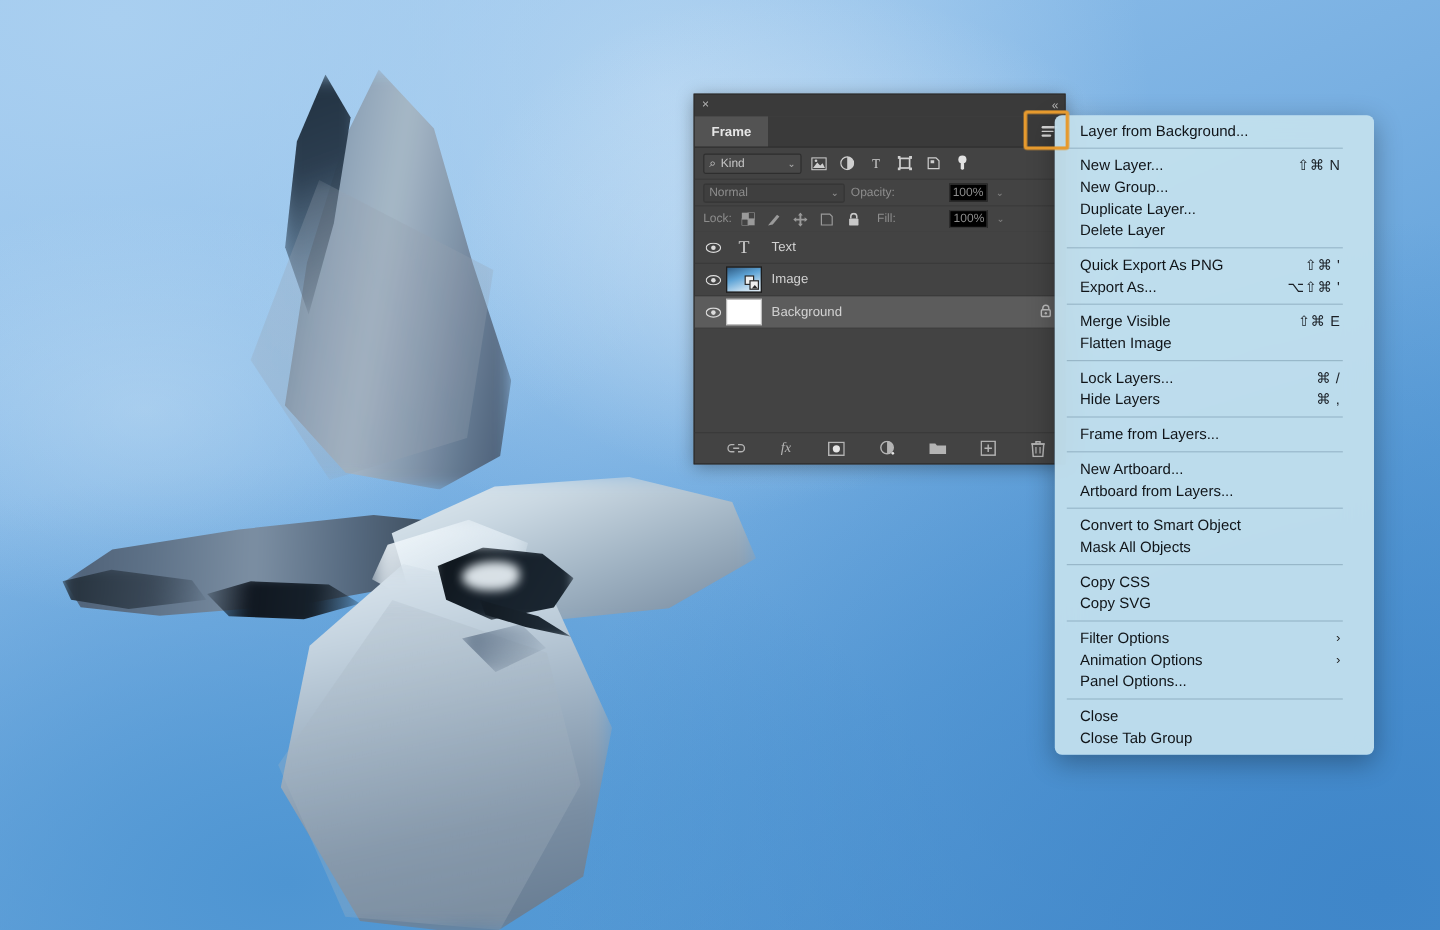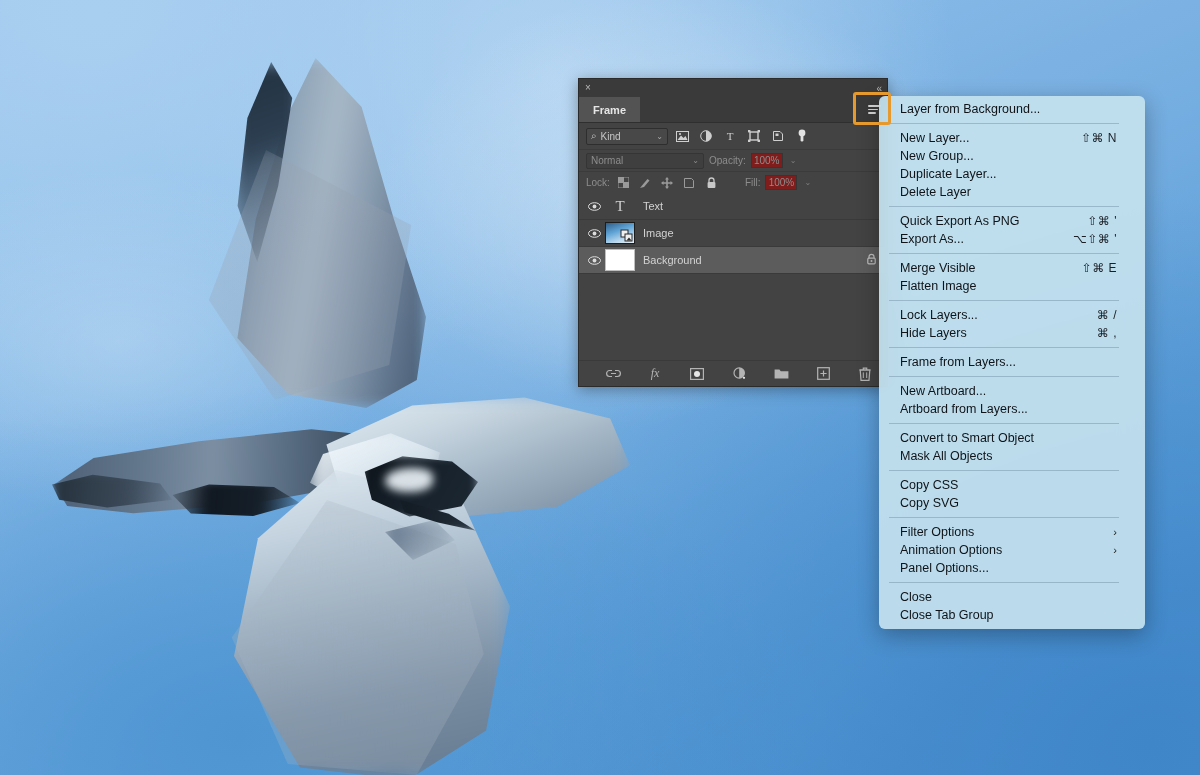--- a/index.html
+++ b/index.html
@@ -204,23 +204,23 @@
     border-top: 1px solid #3b3b3b;
     color: #8d8d8d; font-size: 10px;
   }
   .blend-select {
     width: 118px; height: 16px; background: #3f3f3f; border: 1px solid #353535;
     border-radius: 2px; display: flex; align-items: center; padding: 0 4px;
     color: #8d8d8d; font-size: 10px;
   }
   .blend-select .chev { margin-left: auto; font-size: 8px; }
   .num-box {
-    width: 32px; height: 15px; background: #7f1d1d; border: 1px solid #353535;
+    width: 32px; height: 15px; background: #000000; border: 1px solid #353535;
     display: flex; align-items: center; justify-content: center;
-    font-size: 10px; color: #8d8d8d;
+    font-size: 10px; color: #8d8d8d; margin-left: 40px;
   }
   .mini-chev { font-size: 8px; color: #7e7e7e; margin-left: 2px; }
   .lock-ico { width: 17px; height: 16px; display: flex; align-items: center; justify-content: center; color: #9a9a9a; }
 
   .layer-list { background: #434343; }
   .layer-row {
     height: 27px; display: flex; align-items: center;
     border-bottom: 1px solid #3a3a3a;
     padding-left: 4px;
   }
@@ -399,21 +399,21 @@
       <svg width="12" height="12" viewBox="0 0 12 12">
           <path d="M1.5 1.5 H8.5 L10.5 3.5 V10.5 H1.5 Z" fill="none" stroke="#9a9a9a"></path>
         </svg>
     </div>
     <div class="lock-ico">
       <svg width="11" height="12" viewBox="0 0 11 12">
           <path d="M3 5 V3.5 A2.5 2.5 0 0 1 8 3.5 V5" fill="none" stroke="#c8c8c8" stroke-width="1.3"></path>
           <rect x="1.6" y="5" width="7.8" height="6" rx="1" fill="#c8c8c8"></rect>
         </svg>
     </div>
-    <span style="margin-left:20px">Fill:</span>
+    <span style="margin-left:6px">Fill:</span>
     <div class="num-box">
       <span>100%</span>
     </div>
     <span class="mini-chev">⌄</span>
   </div>
 
   <div class="layer-list">
 
     <div class="layer-row">
       <div class="eye">

